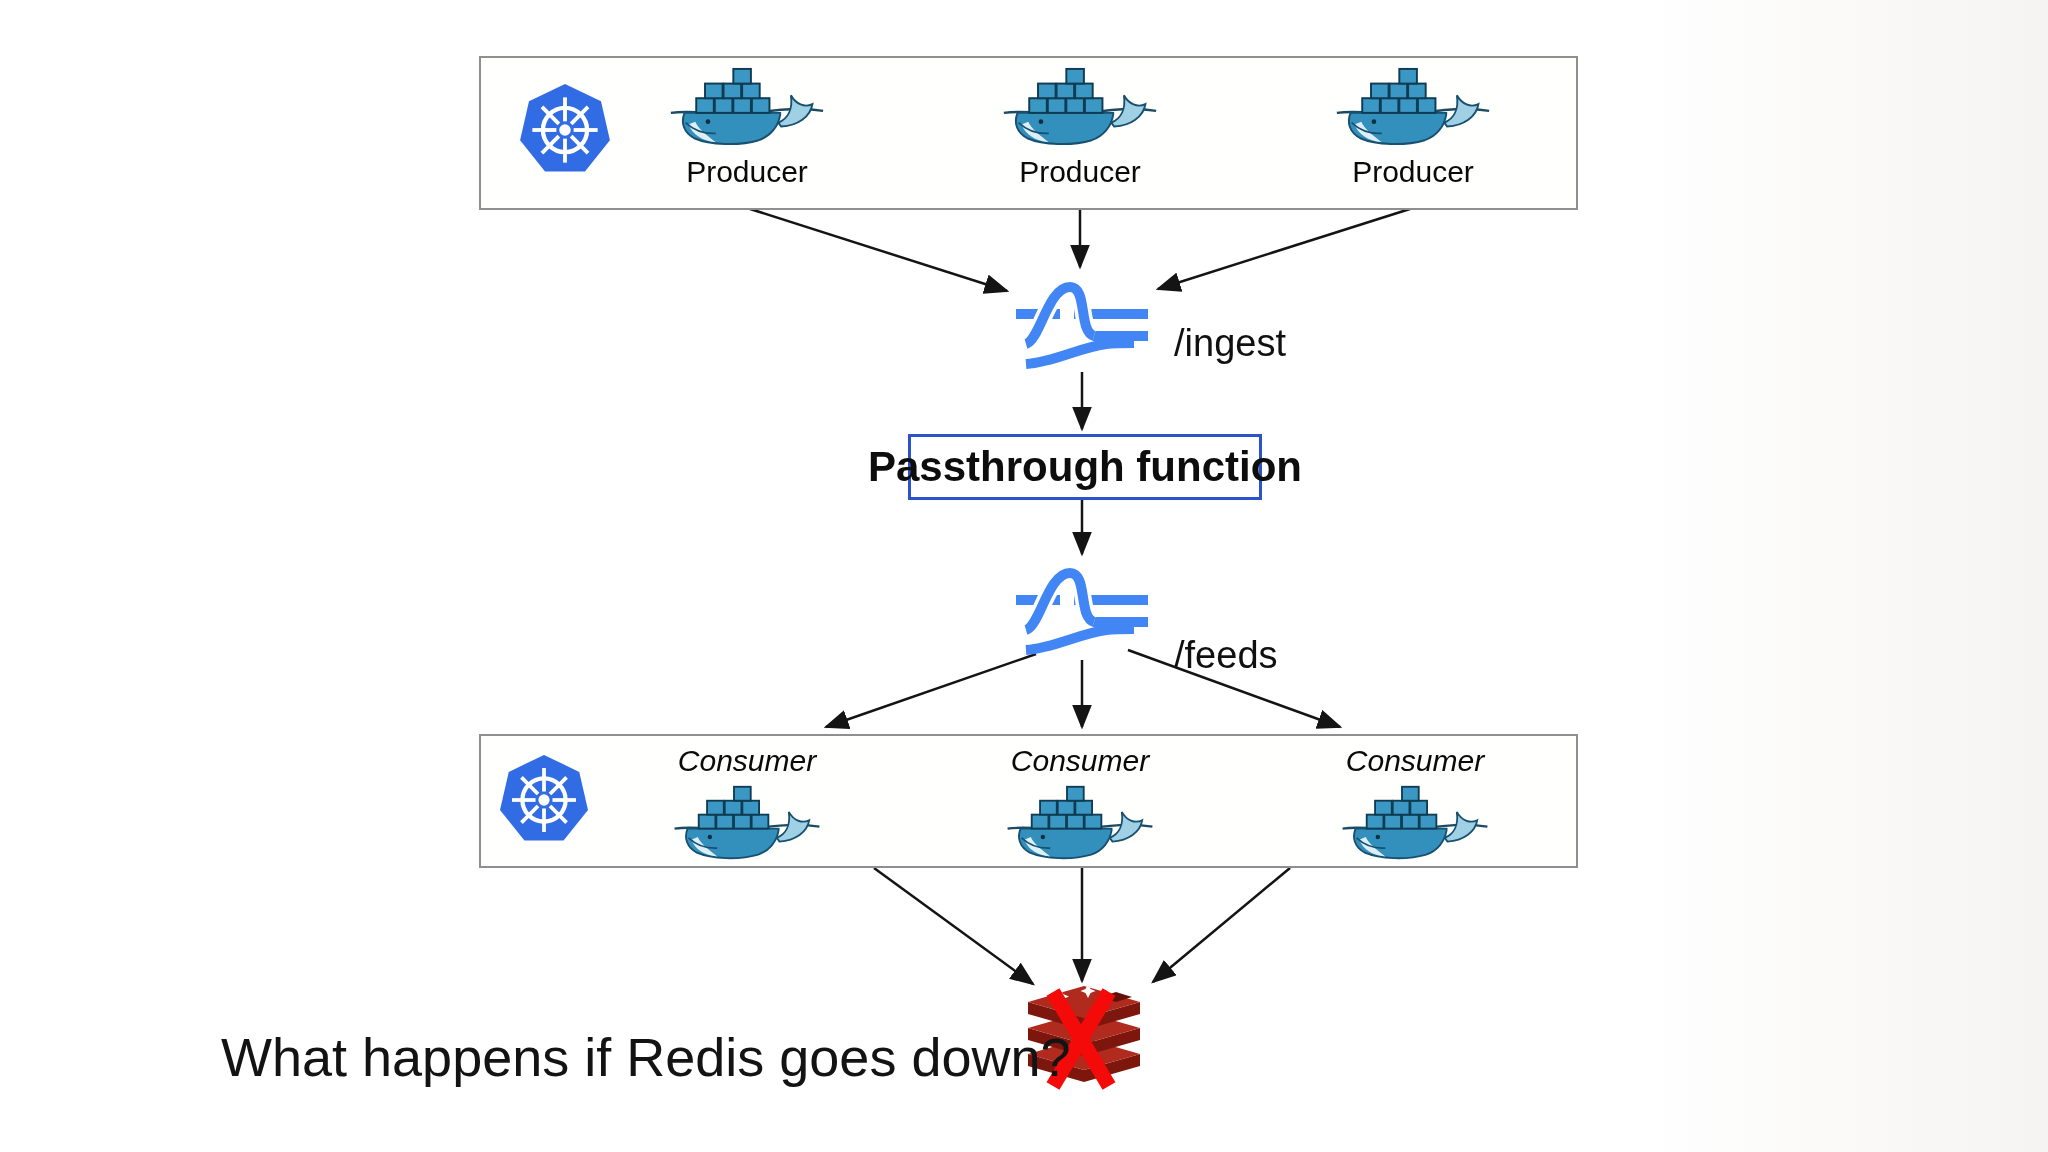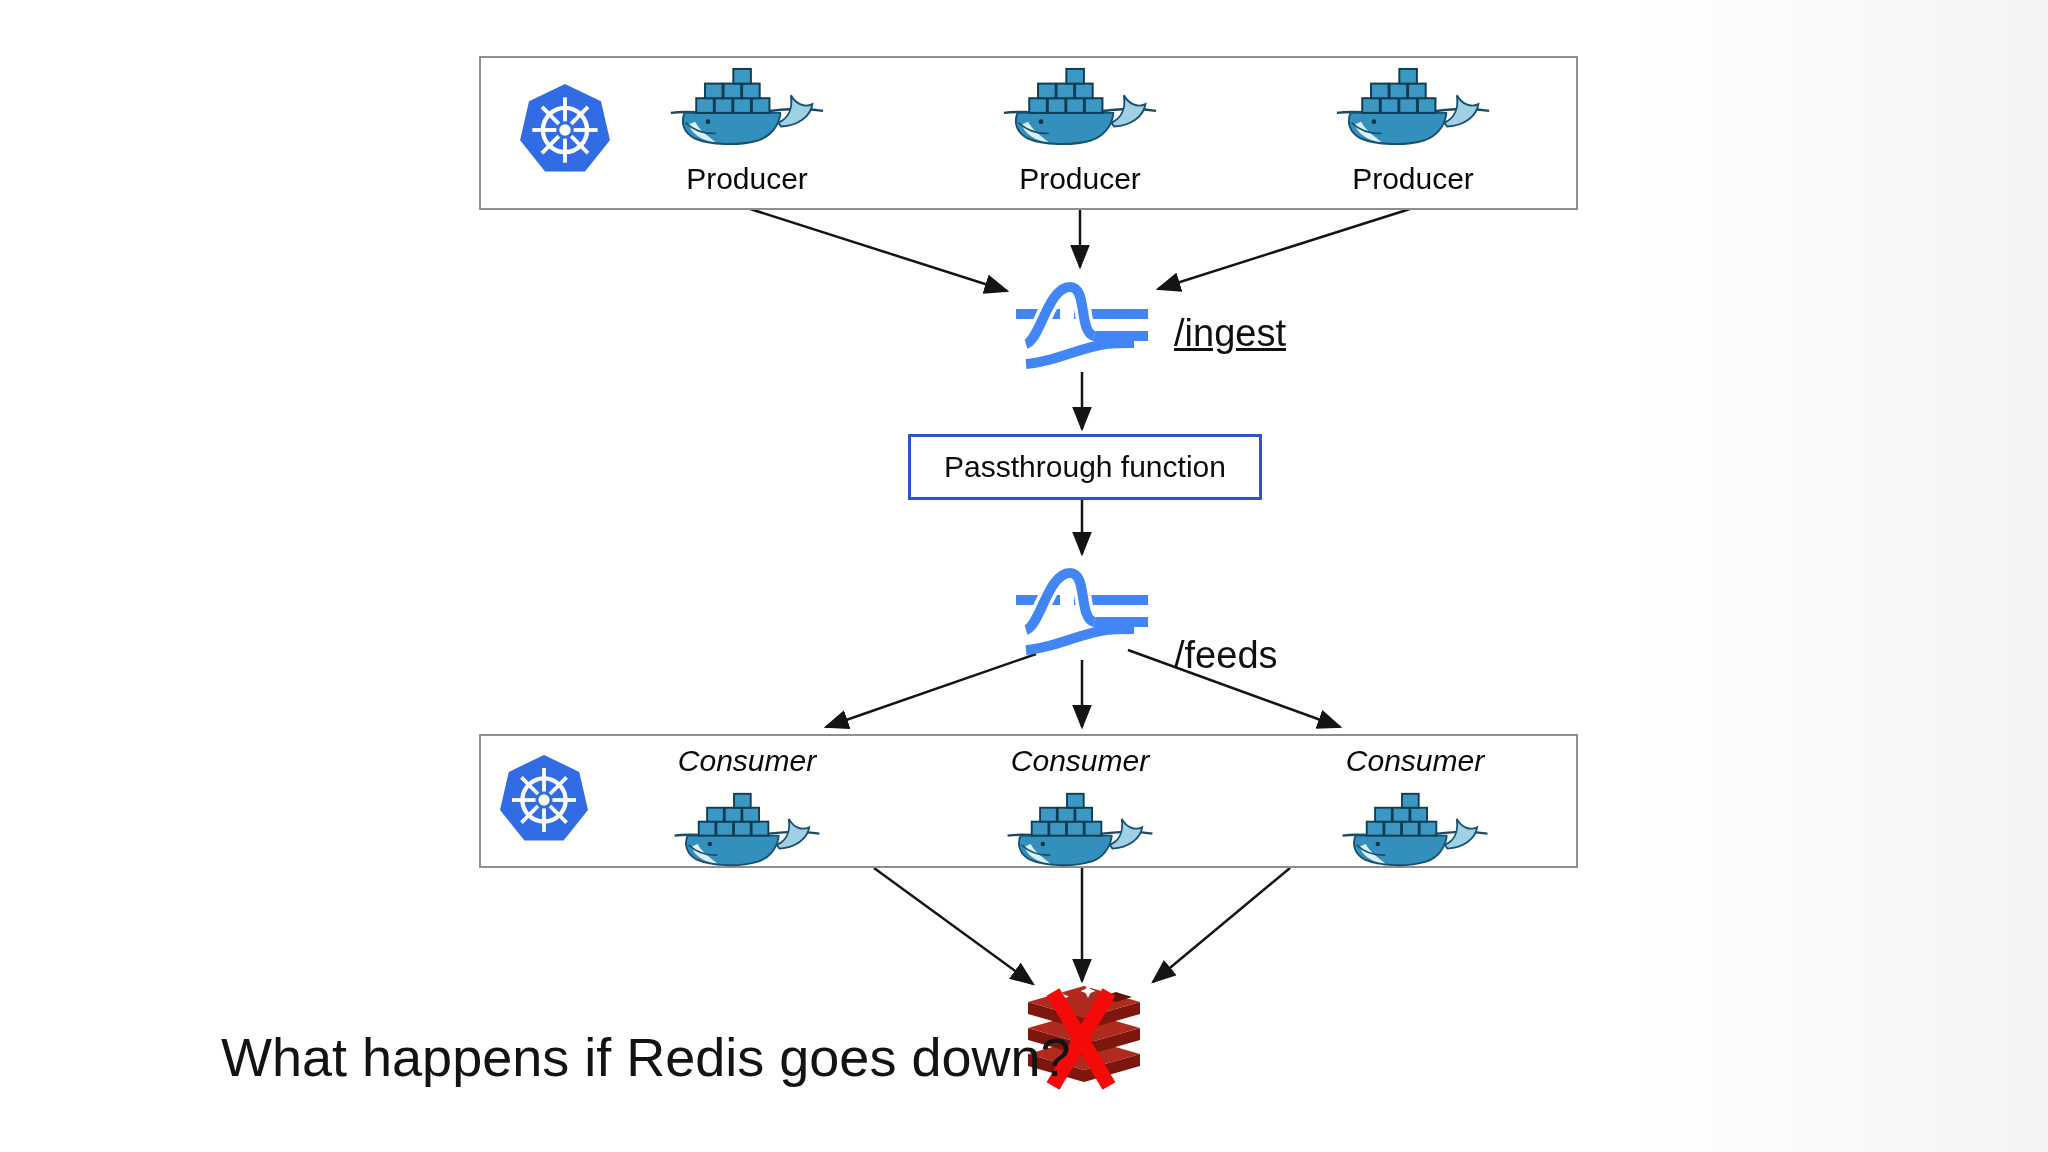--- a/index.html
+++ b/index.html
@@ -6,35 +6,35 @@
   body{font-family:"Liberation Sans", sans-serif; background:#fff;}
   .stage{position:relative; width:2048px; height:1152px; overflow:hidden;
          background:linear-gradient(90deg,#ffffff 0%,#ffffff 80%,#f6f4f2 100%);}
   .arrows{position:absolute; left:0; top:0; width:2048px; height:1152px; pointer-events:none;}
   .group-box{position:absolute; background:#fffffe; border:2px solid #8f8f8f;}
   #producers-box{left:479px; top:56px; width:1095px; height:150px;}
   #consumers-box{left:479px; top:734px; width:1095px; height:130px;}
   .k8s-logo{position:absolute;}
   #k8s-top{left:36px; top:20px; width:96px; height:104px;}
   #k8s-bottom{left:16px; top:12px; width:94px; height:104px;}
-  .cell{position:absolute; width:220px; display:flex; flex-direction:column; align-items:center; gap:14px;}
+  .cell{position:absolute; width:220px; display:flex; flex-direction:column; align-items:center; gap:7px;}
   .cell .label{font-size:30px; color:#0a0a0a; line-height:1.1; white-space:nowrap;}
   .producer-cell{top:66px;}
   .consumer-cell{top:744px;font-style:italic;}
   .whale-lg{width:158px; height:82px;}
   .whale-sm{width:150px; height:78px;}
   .endpoint-icon{position:absolute; width:136px; height:96px;}
   #ingest-icon{left:1014px; top:274px;}
   #feeds-icon{left:1014px; top:560px;}
   .endpoint-label{position:absolute; font-size:38px; color:#101010; white-space:nowrap;}
-  #ingest-label{left:1174px; top:312px;text-decoration:underline;}
+  #ingest-label{left:1174px; top:322px;}
   #feeds-label{left:1174px; top:586px;margin-top:48px;}
   #passthrough-box{position:absolute; left:908px; top:434px; width:348px; height:60px;
         background:#fff; border:3px solid #2c53cc; display:flex; align-items:center; justify-content:center;}
-  #passthrough-box .label{font-size:30px; color:#0d0d0d; white-space:nowrap;}
+  #passthrough-box .label{font-size:42px; color:#0d0d0d; white-space:nowrap;font-weight:bold;}
   #redis{position:absolute; left:1020px; top:984px; width:128px; height:108px;}
   #redis-x{position:absolute; left:1043px; top:986px; width:76px; height:106px;}
   #question{position:absolute; left:221px; top:1026px; font-size:54px; color:#131313; white-space:nowrap;}
 </style>
 </head>
 <body>
 
 <svg width="0" height="0" style="position:absolute" aria-hidden="true">
   <defs>
     <symbol id="sym-k8s" viewBox="0 0 100 104">

